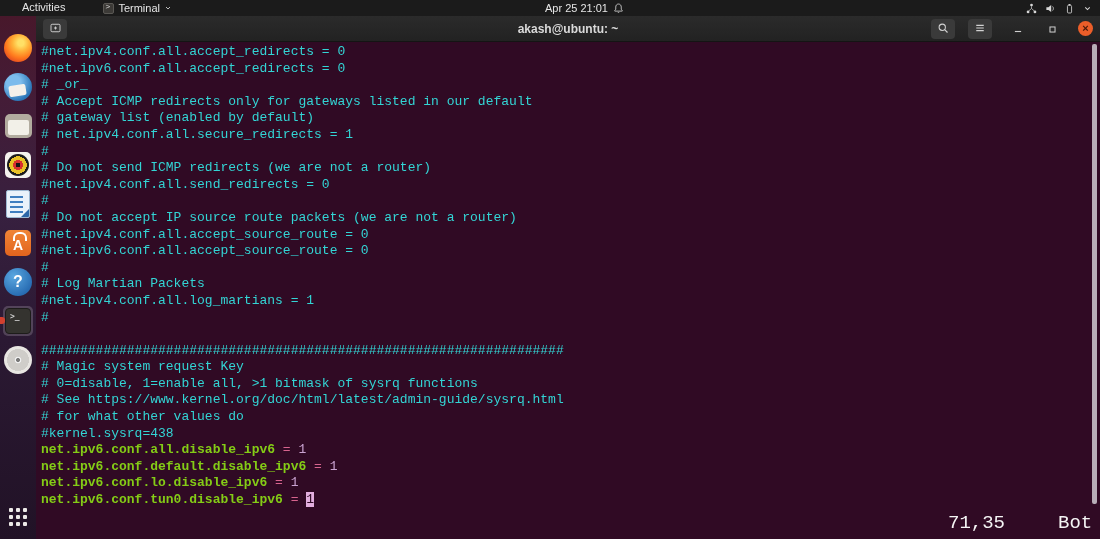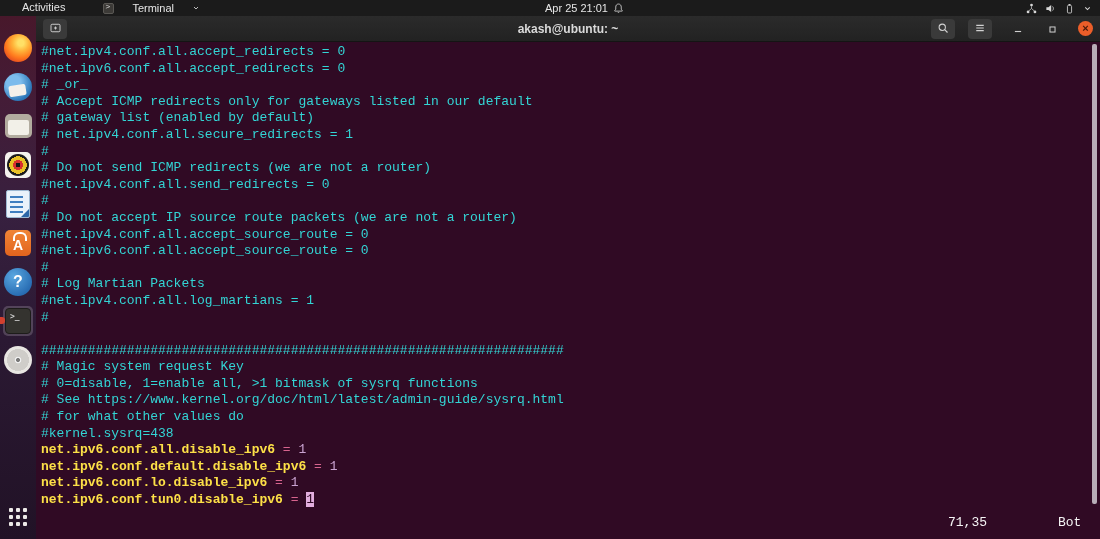--- a/index.html
+++ b/index.html
@@ -5,21 +5,21 @@
   * { margin:0; padding:0; box-sizing:border-box; }
   body { width:1100px; height:539px; }
   .screen { position:relative; width:1100px; height:539px; overflow:hidden;
             background:#300a24; font-family:"Liberation Sans", sans-serif; }
 
   
   .topbar { position:absolute; top:0; left:0; width:1100px; height:16px;
             background:#1b1b1b; color:#e6e6e6; font-size:11px;
             display:flex; align-items:center; z-index:10; }
   .tb-activities { padding:0 22px; height:16px; line-height:15px; cursor:default; }
-  .tb-appmenu { display:flex; align-items:center; gap:18px; margin-left:16px; height:16px; }
+  .tb-appmenu { display:flex; align-items:center; gap:4px; margin-left:16px; height:16px; }
   .tb-term-glyph { width:11px; height:11px; background:#3c3a37; border:1px solid #5a5854;
                    border-radius:2px; position:relative; }
   .tb-term-glyph::after { content:'>'; position:absolute; left:1px; top:-2px;
                           font-size:8px; color:#ddd; }
   .tb-chevron svg, .tb-ico svg { display:block; }
   .tb-clock { position:absolute; left:545px; top:0; height:16px;
               display:flex; align-items:center; gap:5px; }
   .tb-right { margin-left:auto; display:flex; align-items:center; gap:8px; padding-right:8px; height:16px; }
 
   
@@ -86,25 +86,25 @@
   .wc { width:16px; height:16px; display:flex; align-items:center; justify-content:center;
         color:#cfcfcf; margin-left:5px; }
   .wc-close { background:#ec5e29; border-radius:50%; width:15px; height:15px;
               color:#47190a; font-size:11px; font-weight:bold; line-height:1; }
 
   .term-body { flex:1; position:relative; background:#300a24; overflow:hidden;
                font-family:Liberation Mono, monospace;
                font-size:13px; line-height:16.6px; color:#33d5d5; }
   .term-text { position:absolute; top:2px; left:5px; right:12px; white-space:pre; }
   .tline { height:16.6px; }
-  .cfg-key { font-weight:bold; color:#fde047; }
+  .cfg-key { font-weight:bold; color:#84cc16; }
   .cfg-op  { color:#d7648e; }
   .cfg-val { color:#c9a2d0; }
   .cursor  { background:#e2aede; color:#2d0922; }
-  .ruler { position:absolute; bottom:7px; color:#f5f5f5; font-size:13px; }
+  .ruler { position:absolute; bottom:7px; color:#f5f5f5; font-size:19px; }
   .ruler-pos { left:912px; }
   .ruler-scroll { left:1022px;text-align:center; }
   .scrollbar { position:absolute; top:2px; right:3px; width:5px; height:460px;
                background:#b7adb7; border-radius:2px; }
 </style>
 </head>
 <body>
 
 <div class="screen">
 

